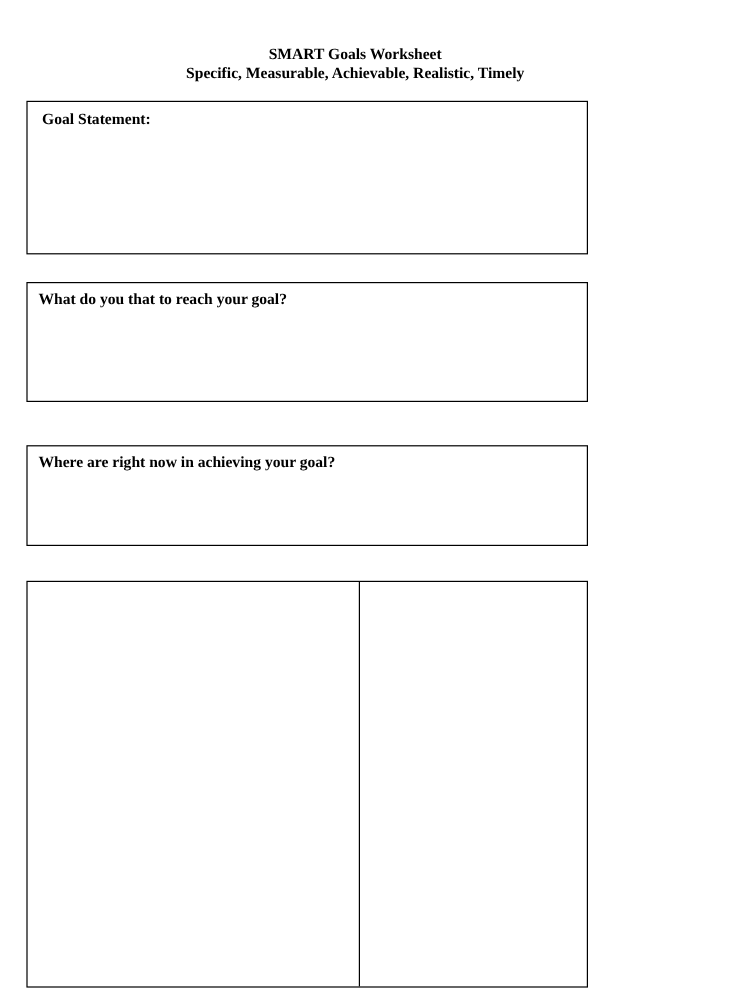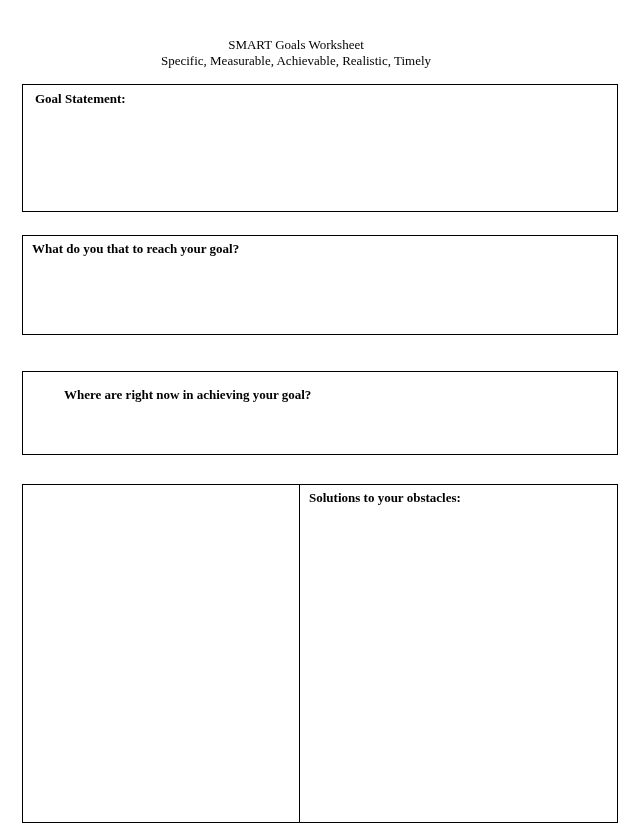--- a/index.html
+++ b/index.html
@@ -2,24 +2,24 @@
 <html><head>
   <meta charset="utf-8">
   <style>
     html, body { margin: 0; padding: 0; }
     body {
       width: 620px; height: 837px; background: #ffffff; position: relative; overflow: hidden;
       font-family: "Liberation Serif", "DejaVu Serif", serif; color: #000;
     }
     .title {
       position: absolute; left: 0; width: 592px; text-align: center;
-      font-weight: normal; font-size: 13px; line-height: 16px;
+      font-weight: bold; font-size: 13px; line-height: 16px;
     }
     .box {
-      position: absolute; left: 22px; width: 596px; border: 1px solid #000; box-sizing: border-box;
+      position: absolute; left: 22px; width: 468px; border: 1px solid #000; box-sizing: border-box;
     }
     .label {
       position: absolute; font-weight: bold; font-size: 13px; line-height: 16px;
     }
     .col-divider { position: absolute; top: 0; bottom: 0; left: 276px; width: 1px; background: #000; }
     .cutoff {
       position: absolute; top: 823px; left: 0; width: 620px; height: 14px; overflow: hidden;
     }
     .cutoff span { position: absolute; top: -6px; font-size: 9px; color: #555; }
   </style>
@@ -31,28 +31,25 @@
 
 <div class="box" style="top:84px; height:128px;">
   <div class="label" style="left:12px; top:6px;">Goal Statement:</div>
 </div>
 
 <div class="box" style="top:235px; height:100px;">
   <div class="label" style="left:9px; top:5px;">What do you that to reach your goal?</div>
 </div>
 
 <div class="box" style="top:371px; height:84px;">
-  <div class="label" style="left:9px; top:15px;margin-left:32px;">Where are right now in achieving your goal?</div>
+  <div class="label" style="left:9px; top:5px;">Where are right now in achieving your goal?</div>
 </div>
 
 <div class="box" style="top:484px; height:339px;">
   <div class="col-divider"></div>
-  <div style="position:absolute; left:277px; top:0; right:0; bottom:0;">
-    <div class="label" style="left:9px; top:5px;">Solutions to your obstacles:</div>
-  </div>
 </div>
 
 <div class="cutoff">
   <span style="left:147px;">ʼ</span>
   <span style="left:233px;">ʼʼ</span>
   <span style="left:255px;">ʼ</span>
   <span style="left:310px;">ʼ</span>
   <span style="left:504px;">ʼ</span>
 </div>
 

